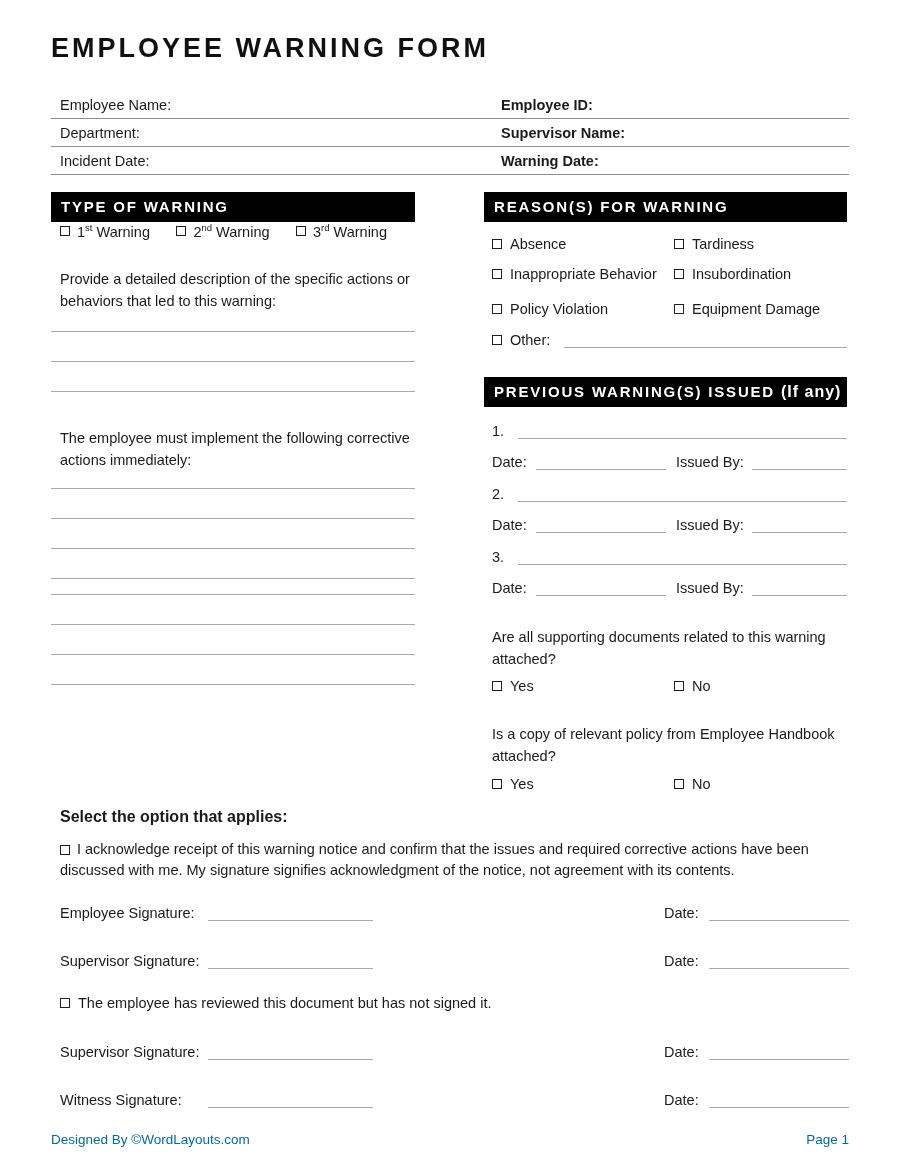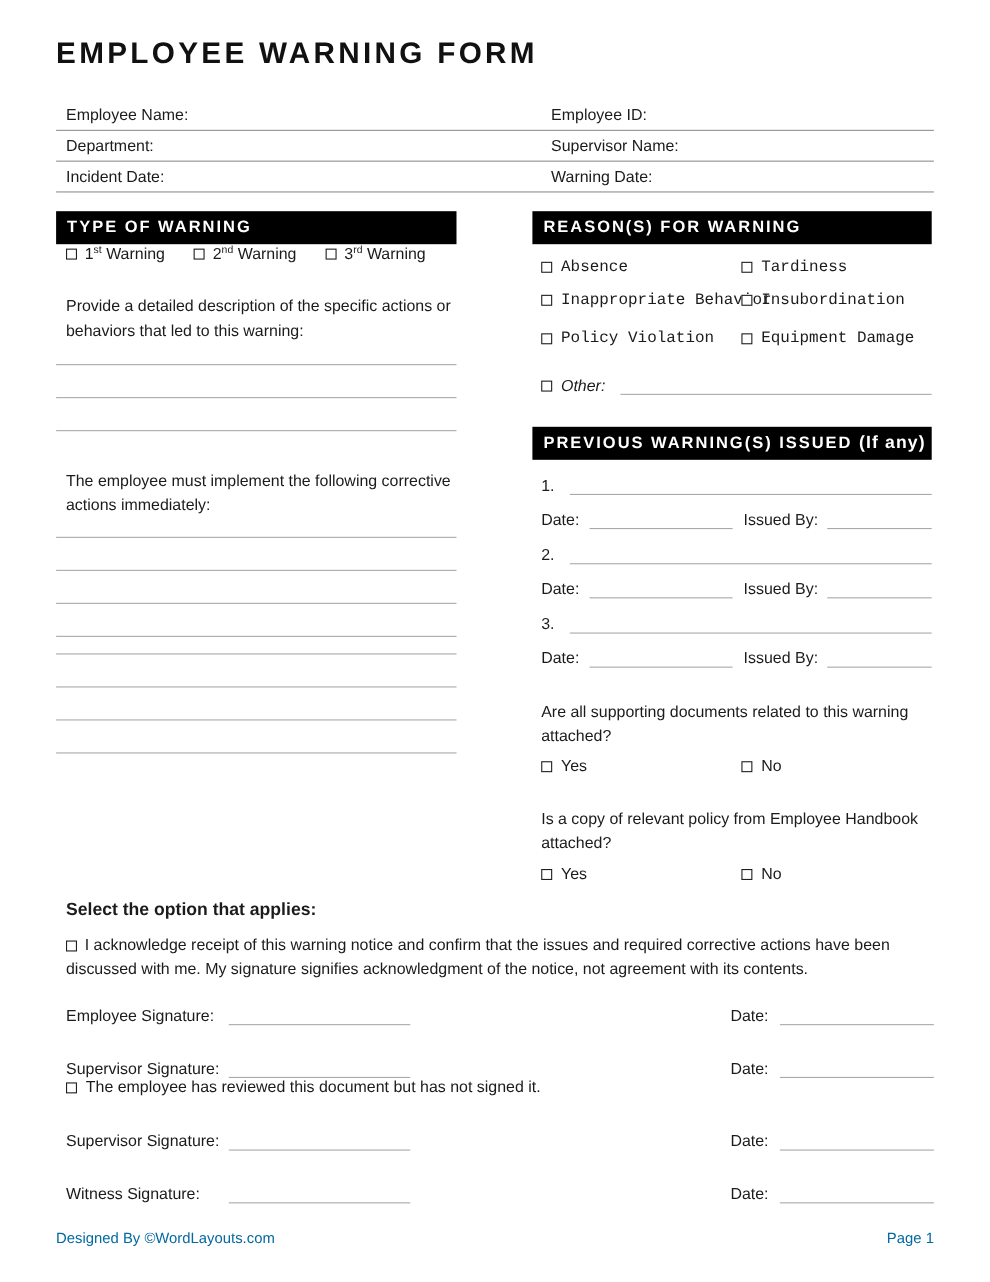--- a/index.html
+++ b/index.html
@@ -6,21 +6,21 @@
   html,body { width:900px; height:1165px; background:#ffffff; overflow:hidden; }
   body { font-family:"Liberation Sans","DejaVu Sans",sans-serif; color:#1b1b1b; font-size:14.5px; }
   .page { padding:0 51px; }
 
   .title { margin-top:33px; font-size:27px; font-weight:700; letter-spacing:3px; color:#111; }
 
   
   .info-table { margin-top:27px; }
   .info-row { display:flex; align-items:center; height:28px; border-bottom:1px solid #8f8f8f;gap:41px; }
   .info-cell-l { width:400px; padding-left:9px; }
-  .info-cell-r { flex:1; padding-left:9px; }
+  .info-cell-r { flex:1; padding-left:9px;font-weight:bold; }
 
   
   .columns { display:flex; gap:69px; margin-top:17px; }
   .col-left { width:364px; }
   .col-right { width:363px; }
 
   .bar { background:#000; color:#fff; height:30px; line-height:30px; font-weight:700;
          font-size:15px; letter-spacing:1.8px; padding-left:10px; white-space:nowrap; }
   .bar .suffix { font-size:16px; letter-spacing:1px; margin-left:6px; }
 
@@ -36,25 +36,25 @@
 
   .para { padding-left:9px; line-height:22px; }
   .p1 { margin-top:28px; } .p2 { margin-top:35px; } .p3 { margin-top:35px; }
 
   .rule { border-bottom:1px solid #a9a9a9; height:30px; }
   .rules-a .rule:first-child { height:20px; }
   .rules-b .rule:first-child { height:18px; }
   .rules-c .rule:first-child { height:16px; }
 
   
-  .reason-row { display:flex; padding-left:8px; height:18px; align-items:center; margin-top:12px;font-family:Liberation Mono, monospace; }
+  .reason-row { display:flex; padding-left:8px; height:18px; align-items:flex-end; margin-top:12px; }
   .reason-row.rr3 { margin-top:17px; }
   .reason-cell { display:flex; align-items:center; gap:8px; width:182px; white-space:nowrap; }
   .reason-cell + .reason-cell { width:auto; }
-  .other-row { display:flex; align-items:flex-end; padding-left:8px; height:18px; margin-top:24px;font-style:italic; }
+  .other-row { display:flex; align-items:flex-end; padding-left:8px; height:18px; margin-top:13px; }
   .other-lab { display:flex; align-items:center; gap:8px; margin-right:14px; }
   .other-line { flex:1; border-bottom:1px solid #a9a9a9; height:100%; }
 
   .pw-bar { margin-top:29px; }
   .pw-entry { display:flex; align-items:flex-end; padding-left:8px; height:20px; margin-top:12px; }
   .pw-num { width:26px; }
   .pw-line { flex:1; border-bottom:1px solid #a9a9a9; height:100%; }
   .pw-daterow { display:flex; align-items:flex-end; padding-left:8px; height:20px; margin-top:11px; }
   .pw-datelab { width:44px; }
   .pw-dateline { width:130px; border-bottom:1px solid #a9a9a9; height:100%; }
@@ -71,21 +71,21 @@
   
   .select-label { margin-top:16px; padding-left:9px; font-weight:700; height:18px; font-size:16px; }
   .ack { margin-top:13px; padding-left:9px; line-height:21px; }
   .sig-row { display:flex; align-items:flex-end; height:20px; padding-left:9px; }
   .sig1 { margin-top:20px; } .sig2 { margin-top:28px; } .sig3 { margin-top:28px; } .sig4 { margin-top:28px; }
   .sig-lab { width:148px; }
   .sig-line { width:165px; border-bottom:1px solid #a9a9a9; height:100%; }
   .sig-spacer { flex:1; }
   .date-lab { width:45px; }
   .date-line { width:140px; border-bottom:1px solid #a9a9a9; height:100%; }
-  .opt2-row { display:flex; align-items:center; gap:8px; height:18px; padding-left:9px; }
+  .opt2-row { display:flex; align-items:center; gap:8px; height:18px; margin-top:25px; padding-left:9px; }
 
   .footer { display:flex; justify-content:space-between; margin-top:22px; height:18px;
             font-size:13.5px; color:#0369a1; align-items:center; }
 </style>
 </head>
 <body>
 
 <div class="page">
 
   <div class="title">EMPLOYEE WARNING FORM</div>

